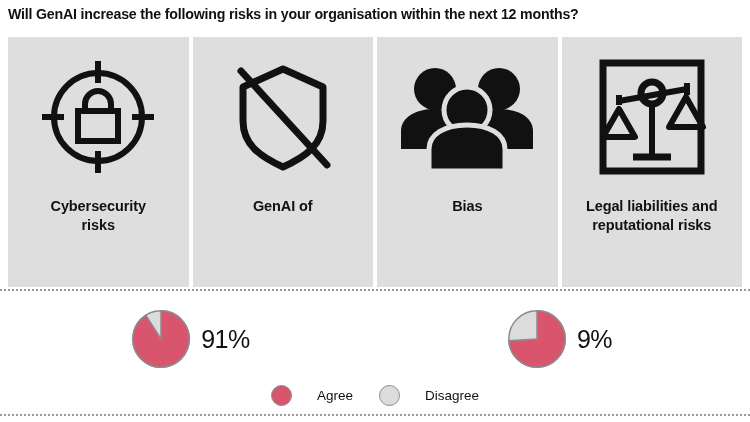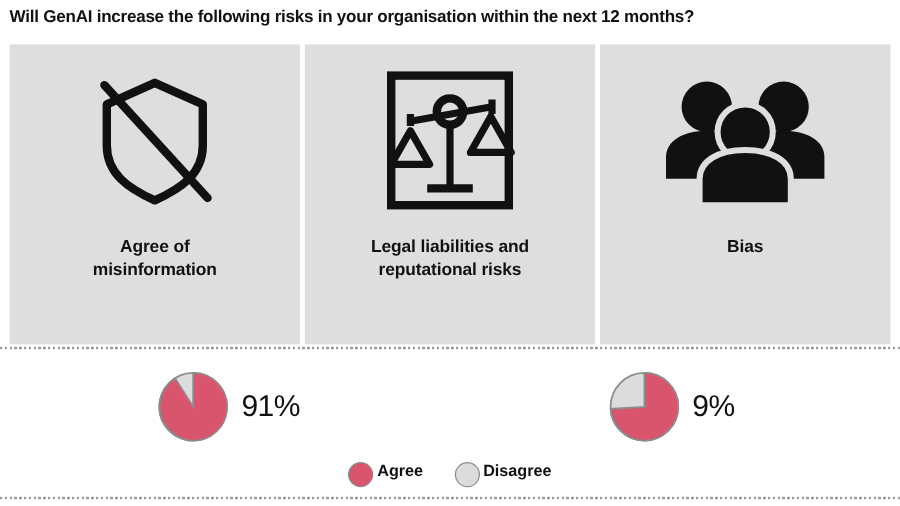--- a/index.html
+++ b/index.html
@@ -65,83 +65,99 @@
   .pie-pct{
     font-size:25px;font-weight:400;color:#111111;
     letter-spacing:-0.5px;
   }
 
   
   .legend{
     position:absolute;left:0;top:385px;width:750px;
     display:flex;align-items:center;justify-content:center;gap:26px;
   }
-  .legend-item{display:flex;align-items:flex-start;gap:3px;font-weight:bold;}
+  .legend-item{display:flex;align-items:center;gap:25px;}
   .swatch{
     width:21px;height:21px;border-radius:50%;
     border:1px solid #8c8c8c;box-sizing:border-box;
   }
   .legend-text{font-size:13.5px;color:#111111;}
 </style>
 </head>
 <body>
 
 <div class="page">
 
   <div class="title">Will GenAI increase the following risks in your organisation within the next 12 months?</div>
 
   <div class="panels">
 
+    <div class="panel">
+      <div class="panel-icon">
+        <svg width="128" height="128" viewBox="0 0 128 128" aria-hidden="true">
+          <circle cx="64" cy="64" r="44" fill="none" stroke="#111" stroke-width="6"></circle>
+          <line x1="64" y1="8" x2="64" y2="30" stroke="#111" stroke-width="6"></line>
+          <line x1="64" y1="98" x2="64" y2="120" stroke="#111" stroke-width="6"></line>
+          <line x1="8" y1="64" x2="30" y2="64" stroke="#111" stroke-width="6"></line>
+          <line x1="98" y1="64" x2="120" y2="64" stroke="#111" stroke-width="6"></line>
+          <path d="M51 58 v-7 a13 13 0 0 1 26 0 v7" fill="none" stroke="#111" stroke-width="6"></path>
+          <rect x="44" y="58" width="40" height="30" fill="none" stroke="#111" stroke-width="6"></rect>
+        </svg>
+      </div>
+      <div class="panel-label">
+        <span>Cybersecurity</span><br>
+        <span>risks</span>
+      </div>
+    </div>
 
     <div class="panel">
       <div class="panel-icon">
         <svg width="128" height="128" viewBox="0 0 128 128" aria-hidden="true">
           <path d="M64 16 L104 34 V68 c0 24 -18 36 -40 46 c-22 -10 -40 -22 -40 -46 V34 Z" fill="none" stroke="#111" stroke-width="7" stroke-linejoin="round"></path>
           <line x1="22" y1="18" x2="108" y2="112" stroke="#111" stroke-width="7" stroke-linecap="round"></line>
         </svg>
       </div>
       <div class="panel-label">
-        <span>Agree of</span><br>
-        <span>misinformation</span>
+        <span>GenAI of</span><br>
+      </div>
+    </div>
+
+    <div class="panel">
+      <div class="panel-icon">
+        <svg width="140" height="120" viewBox="0 0 140 120" aria-hidden="true">
+          <circle cx="38" cy="32" r="21" fill="#111"></circle>
+          <path d="M4 92 v-18 c0 -14 15 -22 34 -22 s34 8 34 22 v18 Z" fill="#111"></path>
+          <circle cx="102" cy="32" r="21" fill="#111"></circle>
+          <path d="M68 92 v-18 c0 -14 15 -22 34 -22 s34 8 34 22 v18 Z" fill="#111"></path>
+          <circle cx="70" cy="53" r="23" fill="#111" stroke="#dedede" stroke-width="5"></circle>
+          <path d="M32 114 v-22 c0 -15 16 -24 38 -24 s38 9 38 24 v22 Z" fill="#111" stroke="#dedede" stroke-width="5"></path>
+        </svg>
+      </div>
+      <div class="panel-label">
+        <span>Bias</span>
       </div>
     </div>
 
     <div class="panel">
       <div class="panel-icon">
         <svg width="122" height="128" viewBox="0 0 122 128" aria-hidden="true">
           <rect x="12" y="10" width="98" height="108" fill="none" stroke="#111" stroke-width="7"></rect>
           <line x1="28" y1="48" x2="96" y2="36" stroke="#111" stroke-width="6"></line>
           <line x1="28" y1="42" x2="28" y2="52" stroke="#111" stroke-width="6"></line>
           <line x1="96" y1="30" x2="96" y2="42" stroke="#111" stroke-width="6"></line>
           <circle cx="61" cy="40" r="11" fill="none" stroke="#111" stroke-width="7"></circle>
           <line x1="61" y1="51" x2="61" y2="104" stroke="#111" stroke-width="6"></line>
           <line x1="42" y1="104" x2="80" y2="104" stroke="#111" stroke-width="7"></line>
           <path d="M28 56 L44 84 H12 Z" fill="none" stroke="#111" stroke-width="6" stroke-linejoin="round"></path>
           <path d="M95 44 L112 74 H78 Z" fill="none" stroke="#111" stroke-width="6" stroke-linejoin="round"></path>
         </svg>
       </div>
       <div class="panel-label">
         <span>Legal liabilities and</span><br>
         <span>reputational risks</span>
-      </div>
-    </div>
-
-    <div class="panel">
-      <div class="panel-icon">
-        <svg width="140" height="120" viewBox="0 0 140 120" aria-hidden="true">
-          <circle cx="38" cy="32" r="21" fill="#111"></circle>
-          <path d="M4 92 v-18 c0 -14 15 -22 34 -22 s34 8 34 22 v18 Z" fill="#111"></path>
-          <circle cx="102" cy="32" r="21" fill="#111"></circle>
-          <path d="M68 92 v-18 c0 -14 15 -22 34 -22 s34 8 34 22 v18 Z" fill="#111"></path>
-          <circle cx="70" cy="53" r="23" fill="#111" stroke="#dedede" stroke-width="5"></circle>
-          <path d="M32 114 v-22 c0 -15 16 -24 38 -24 s38 9 38 24 v22 Z" fill="#111" stroke="#dedede" stroke-width="5"></path>
-        </svg>
-      </div>
-      <div class="panel-label">
-        <span>Bias</span>
       </div>
     </div>
 
   </div>
 
   <div class="dots top"></div>
 
   <div class="pies">
 
     <div class="pie-cell">

